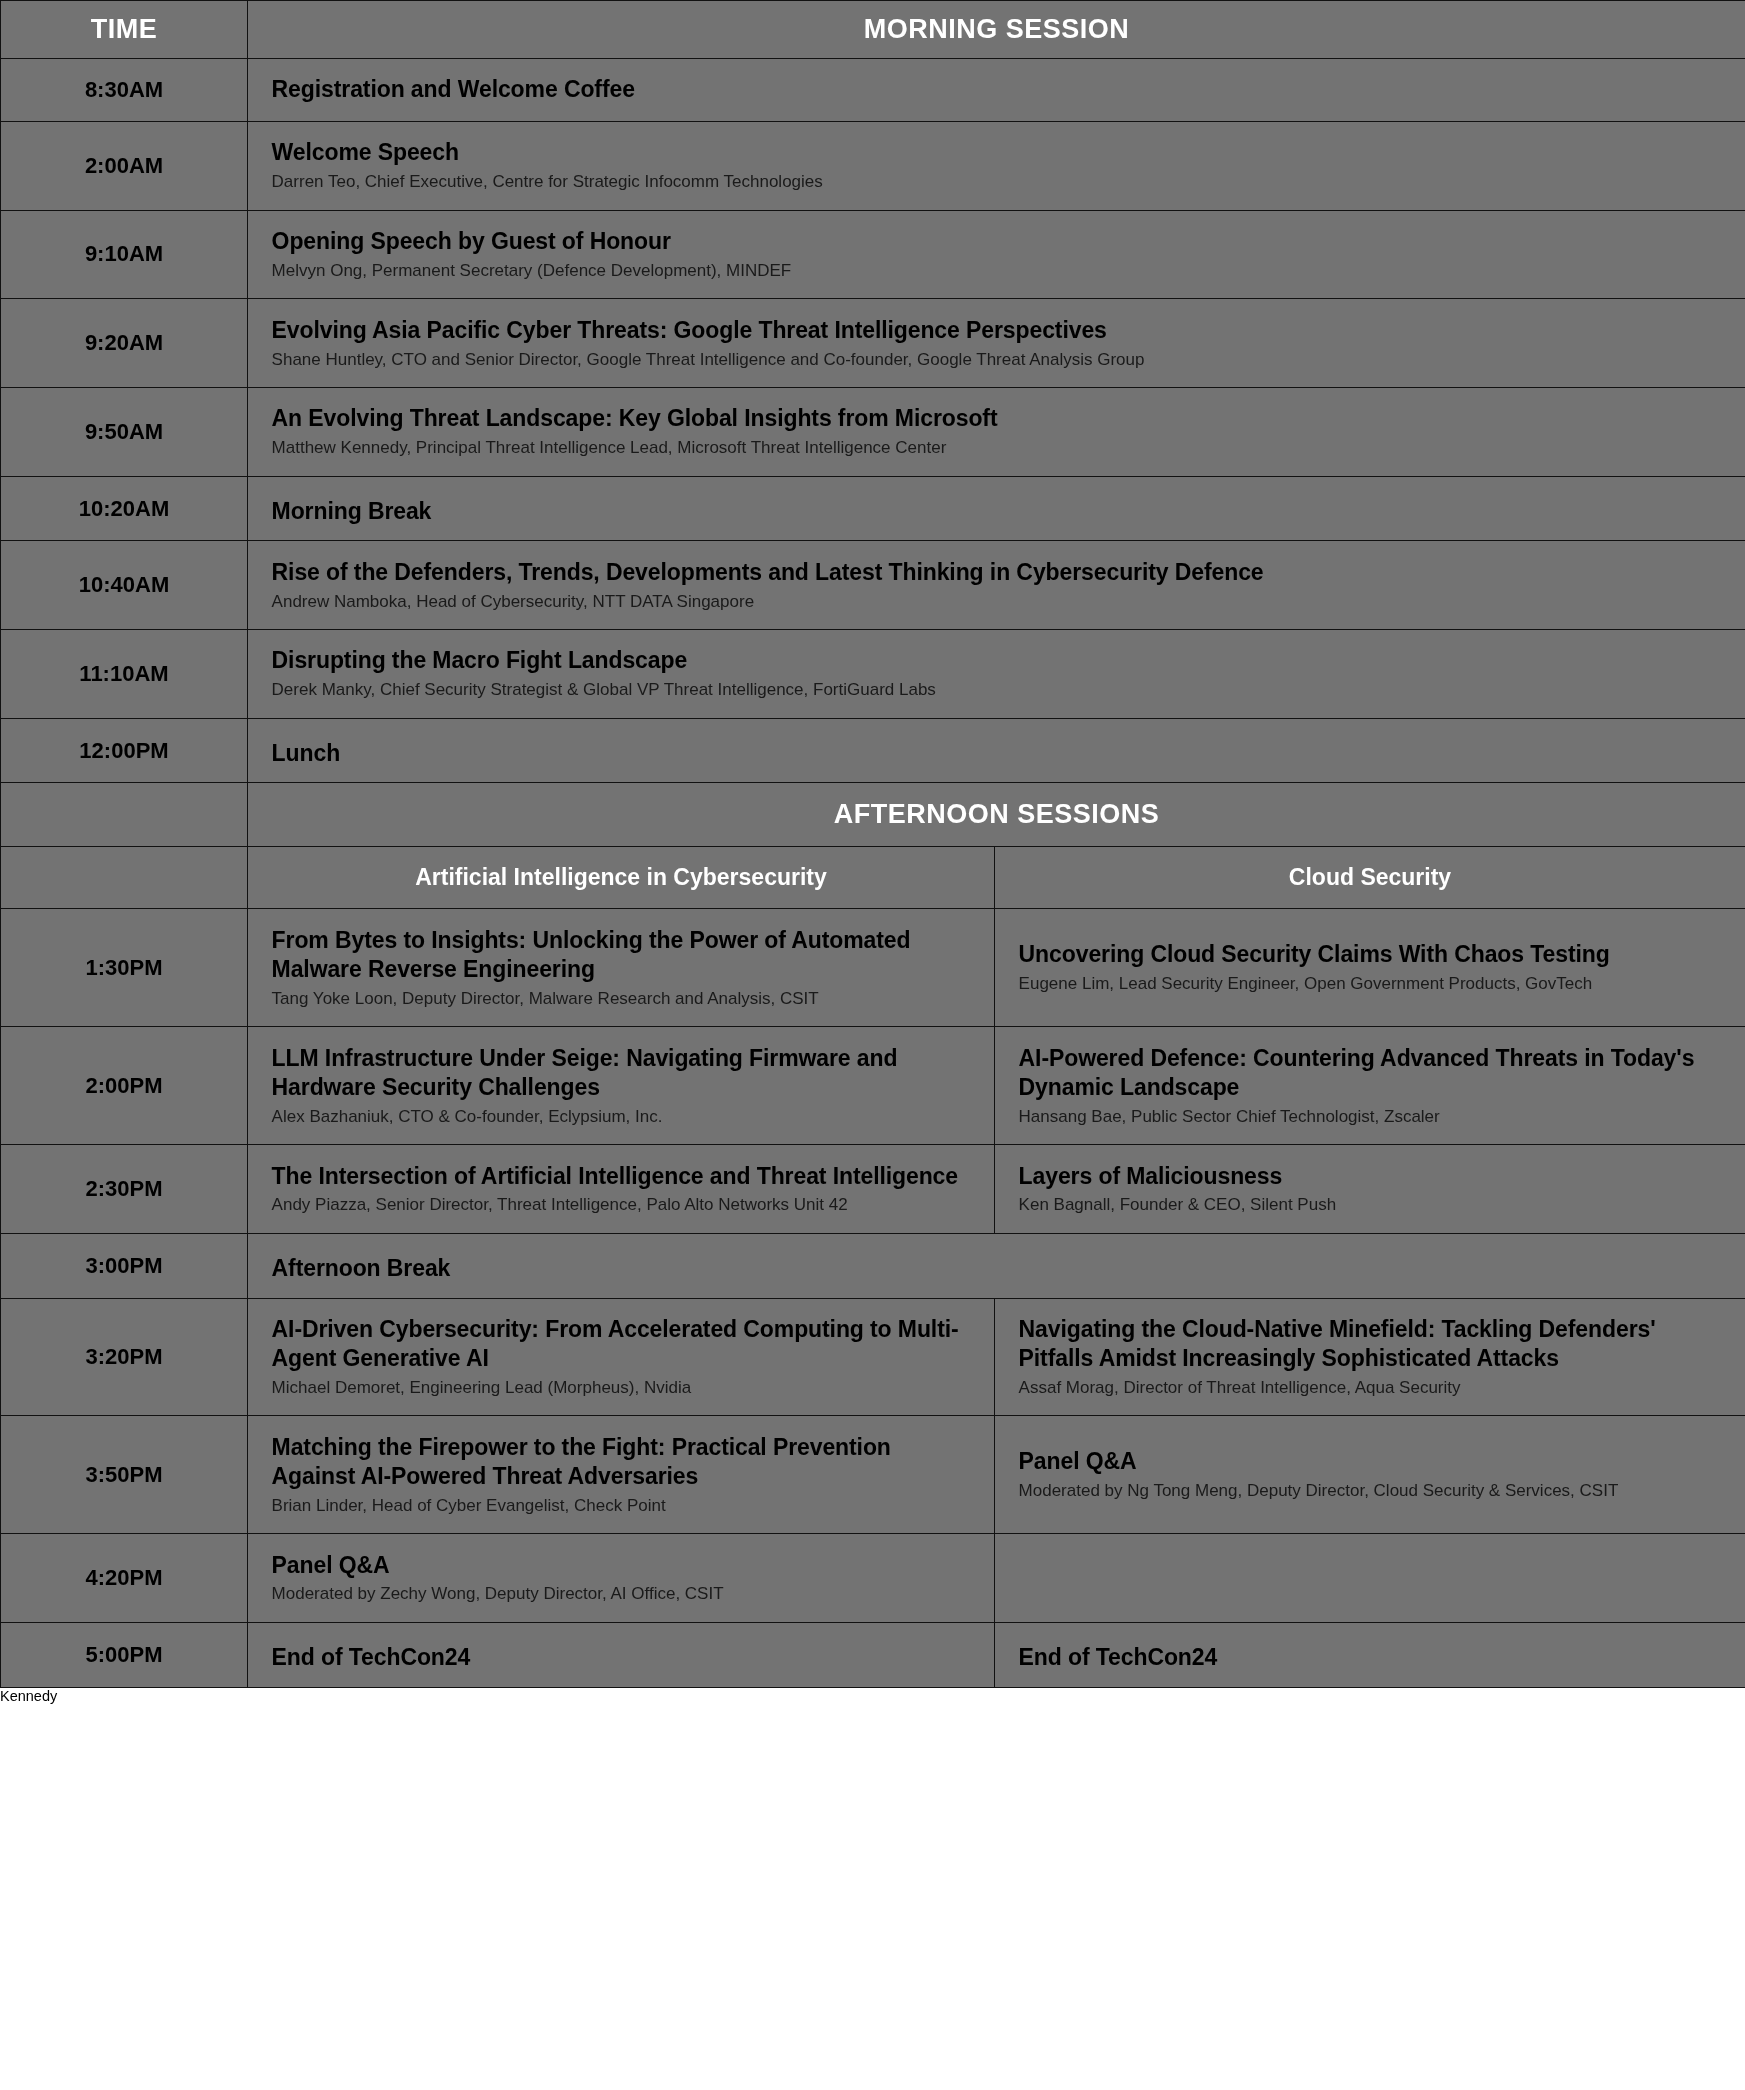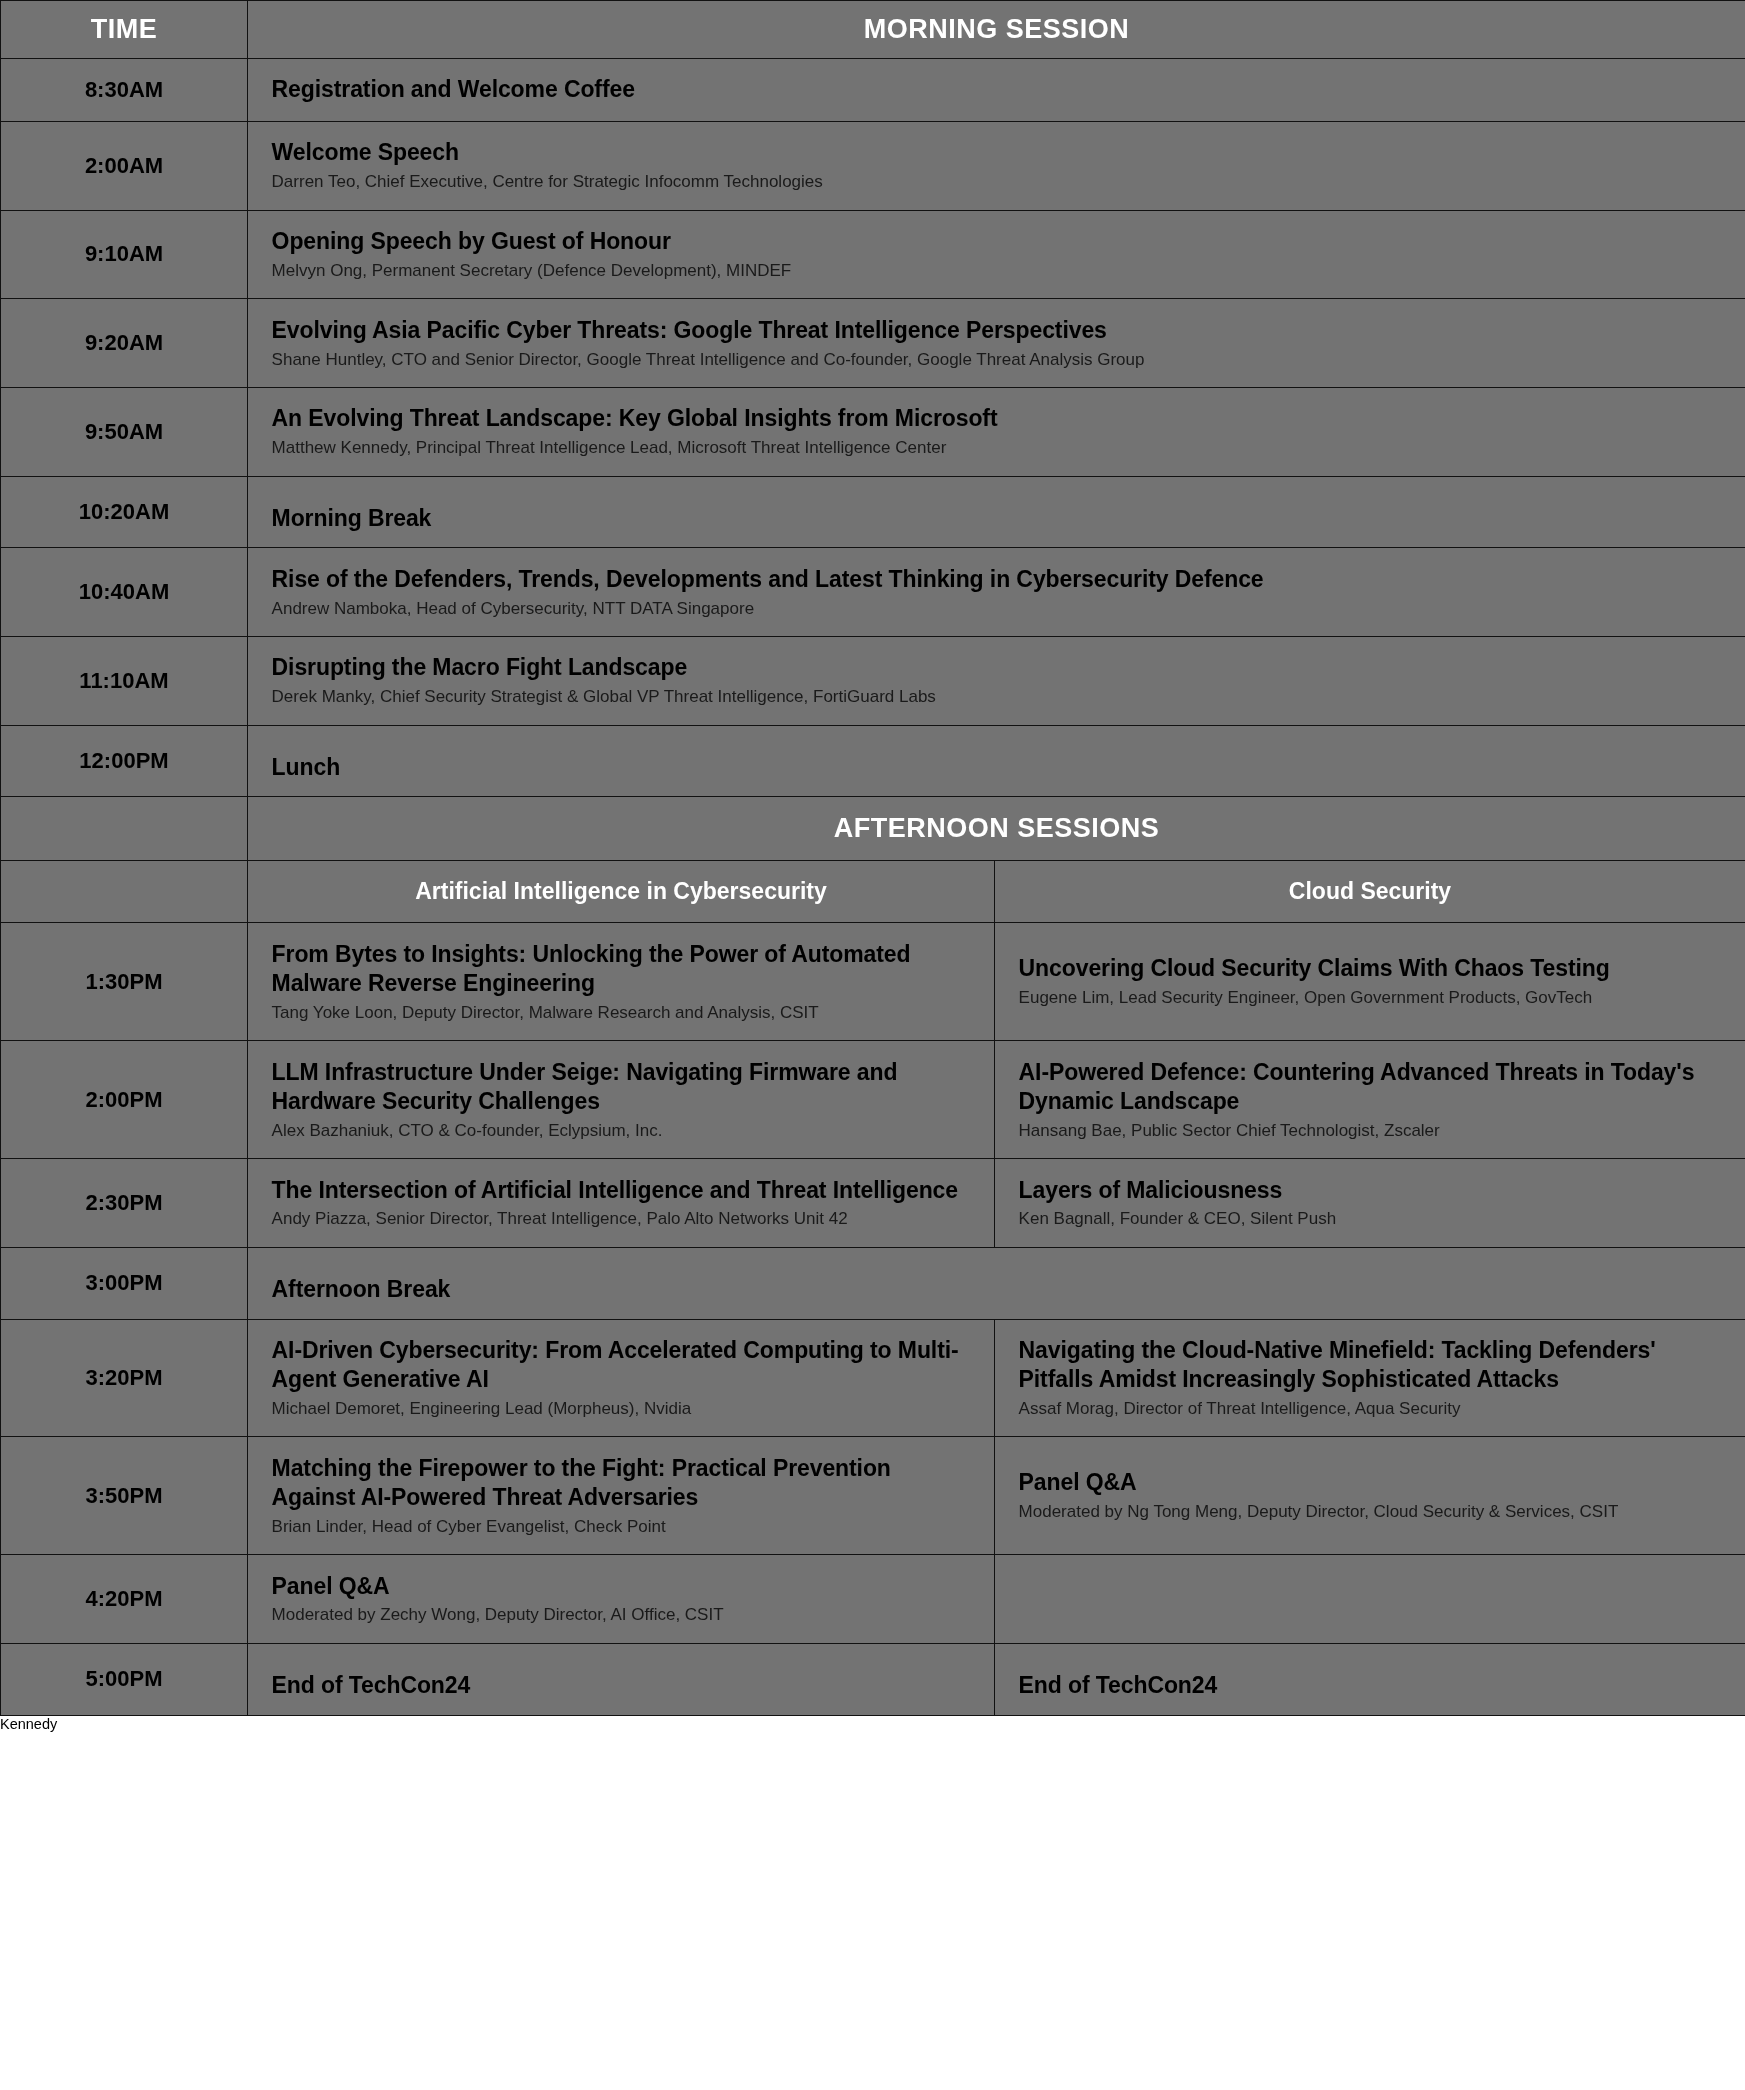--- a/index.html
+++ b/index.html
@@ -94,21 +94,21 @@
   .sess .speaker {
     font-size: 17px;
     line-height: 1.3;
     color: #1a1a1a;
     margin-top: 3.6px;
     font-weight: normal;
   }
   .sess.empty { padding: 0; }
 
   
-  .rowbreak .sess { padding-top: 27px; padding-bottom: 14.5px; margin-top: 20px; }
+  .rowbreak .sess { padding-top: 20px; padding-bottom: 14.5px; margin-top: 20px; }
 </style>
 </head>
 <body>
 
 
 
 <table class="agenda">
   <colgroup>
     <col class="c-time">
     <col class="c-ai">

